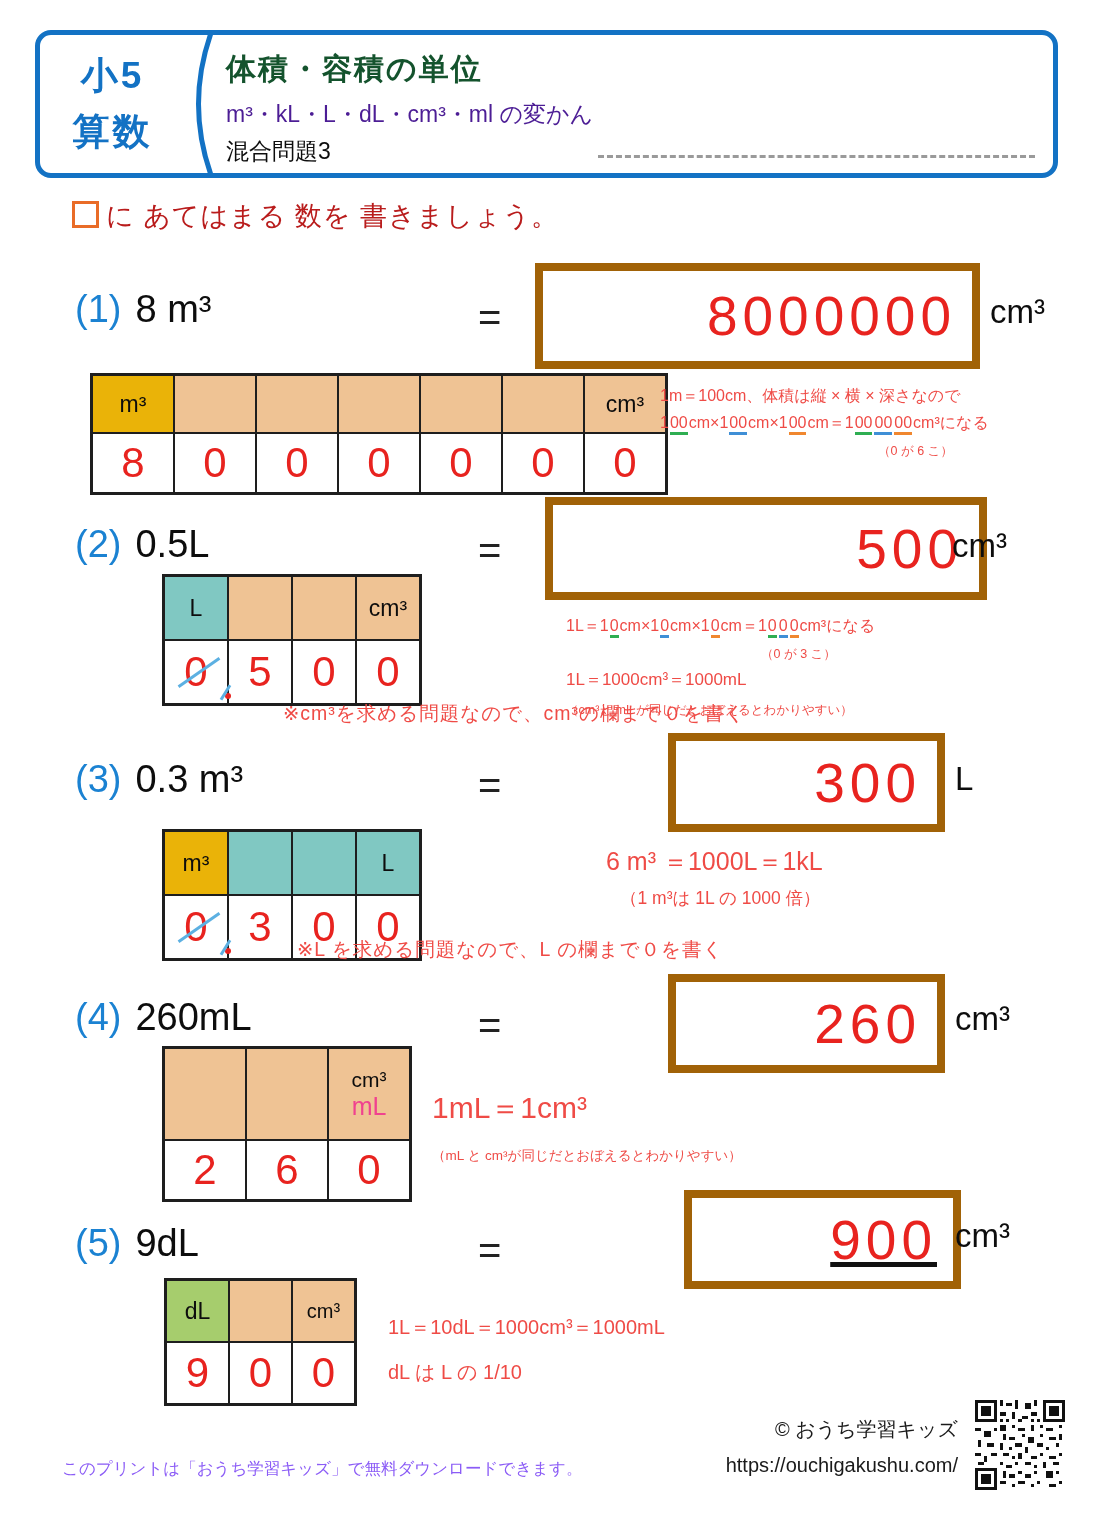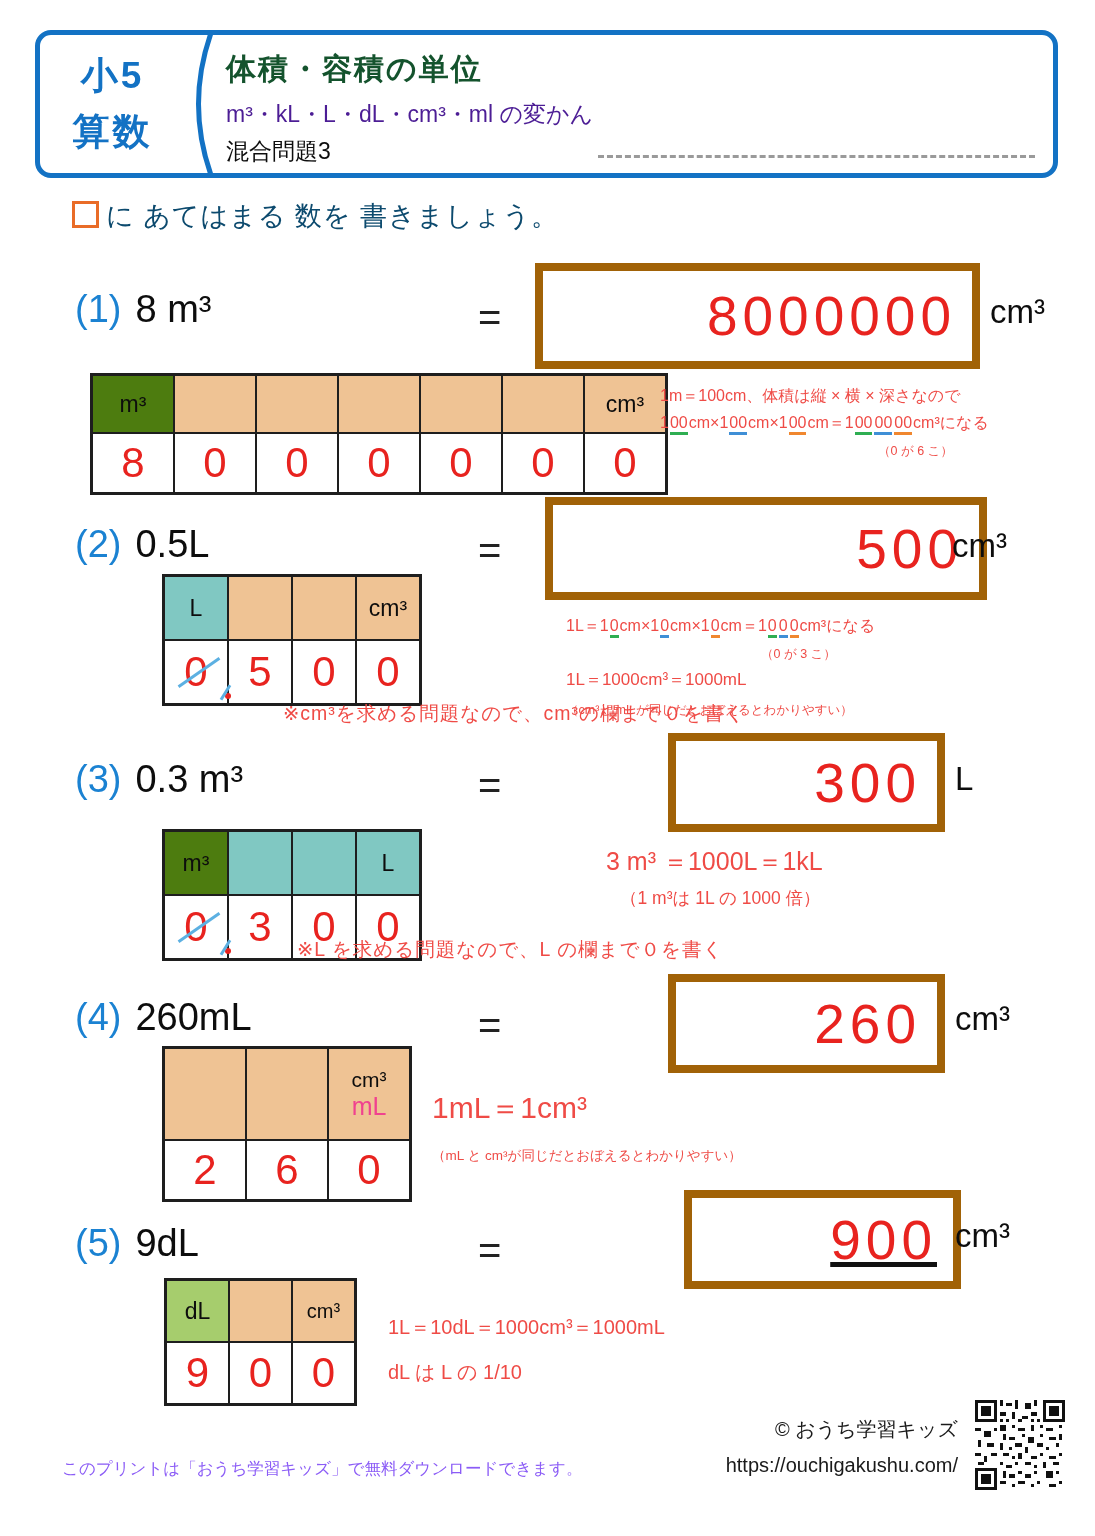--- a/index.html
+++ b/index.html
@@ -11,38 +11,38 @@
           border:5px solid #1372c4;border-radius:16px;box-sizing:border-box;background:#fff;}
   .grade{position:absolute;left:0;top:0;width:145px;height:100%;display:flex;flex-direction:column;
          align-items:center;justify-content:center;gap:6px;color:#1372c4;font-weight:900;font-size:37px;letter-spacing:3px;}
   .gcurve{position:absolute;left:138px;top:0;height:138px;width:40px;}
   .htitle{position:absolute;left:186px;top:14px;font-size:30px;font-weight:900;color:#14532d;letter-spacing:2px;}
   .hsub{position:absolute;left:186px;top:64px;font-size:23px;color:#4c1d95;}
   .hset{position:absolute;left:186px;top:101px;font-size:23px;color:#0d0d0d;}
   .hdash{position:absolute;left:558px;top:120px;width:437px;border-top:3px dashed #9a9a9a;}
 
   
-  .instruction{position:absolute;left:72px;top:198px;font-size:27px;color:#0c4a6e;letter-spacing:1px;}
+  .instruction{position:absolute;left:72px;top:198px;font-size:27px;color:#b91c1c;letter-spacing:1px;}
   .sq{display:inline-block;width:21px;height:21px;border:3px solid #e96c27;margin-right:7px;vertical-align:-3px;}
 
   
   .plabel{position:absolute;font-size:38px;color:#0d0d0d;white-space:nowrap;}
   .pnum{color:#1b82d2;margin-right:14px;}
   .peq{position:absolute;font-size:40px;color:#222;}
   .ansbox{position:absolute;border:8px solid #a16207;box-sizing:border-box;background:#fff;
           display:flex;align-items:center;justify-content:flex-end;padding-right:16px;}
   .ansval{font-size:55px;color:#e8231f;letter-spacing:5px;}
   .aunit{position:absolute;font-size:33px;color:#0d0d0d;white-space:nowrap;}
 
   
   .utable{position:absolute;display:grid;border:3px solid #1e1e1e;background:#1e1e1e;gap:2px;}
   .cell{display:flex;align-items:center;justify-content:center;background:#fff;}
   .cell.hdr{font-size:23px;color:#0d0d0d;}
   .cell.val{font-size:42px;color:#e8231f;}
-  .c-pink{background:#4d7c0f;} .c-tan{background:#efc394;}
+  .c-pink{background:#eab308;} .c-tan{background:#efc394;}
   .c-teal{background:#80c8c2;} .c-green{background:#a6cd6d;}
   .t1{left:90px;top:373px;grid-template-columns:repeat(7,80px);grid-template-rows:56px 58px;}
   .t2{left:162px;top:574px;grid-template-columns:repeat(4,62px);grid-template-rows:62px 62px;}
   .t3{left:162px;top:829px;grid-template-columns:repeat(4,62px);grid-template-rows:62px 62px;}
   .t4{left:162px;top:1046px;grid-template-columns:repeat(3,80px);grid-template-rows:90px 58px;}
   .t5{left:164px;top:1278px;grid-template-columns:repeat(3,61px);grid-template-rows:60px 60px;}
   .hdr-stack{flex-direction:column;gap:0;line-height:1.15;}
   .ml-sub{color:#f0428f;font-size:25px;}
   .strike{position:relative;display:inline-block;}
   .strike::after{content:"";position:absolute;left:-10px;top:48%;width:50px;
@@ -168,21 +168,21 @@
         <span class="strike">0</span>
       </div>
     <div class="cell val">3</div>
     <div class="cell val">0</div>
     <div class="cell val">0</div>
     <span class="ddot" style="left:60px;top:116px;"></span>
     <span class="dmark" style="left:52px;top:114px;"></span>
   </div>
 
   <div class="expl" style="left:606px;top:845px;">
-    <span style="font-size:25px;">3 m³ ＝1000L＝1kL</span><br>
+    <span style="font-size:25px;">6 m³ ＝1000L＝1kL</span><br>
     <span style="font-size:17.5px;display:inline-block;margin:8px 0 0 14px;">（1 m³は 1L の 1000 倍）</span>
   </div>
   <div class="note" style="left:297px;top:936px;">※L を求める問題なので、L の欄まで０を書く</div>
 
   <div class="plabel" style="left:75px;top:996px;text-align:right;">
     <span class="pnum">(4)</span><span>260mL</span>
   </div>
   <div class="peq" style="left:478px;top:1003px;">=</div>
   <div class="ansbox" style="left:668px;top:974px;width:277px;height:99px;">
     <span class="ansval">260</span>

